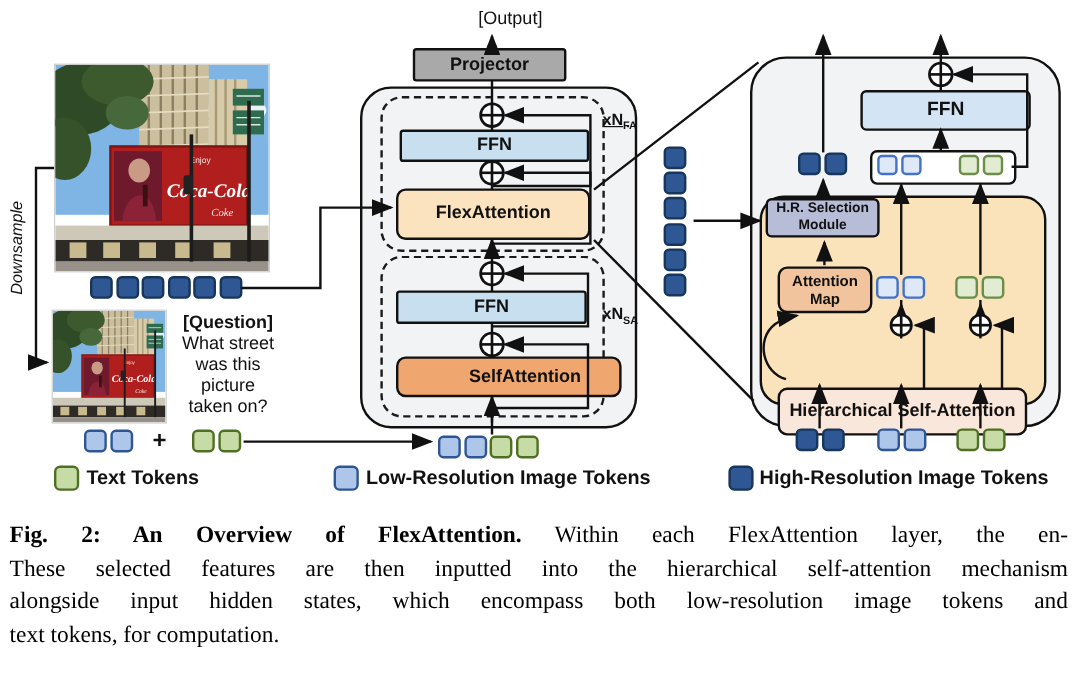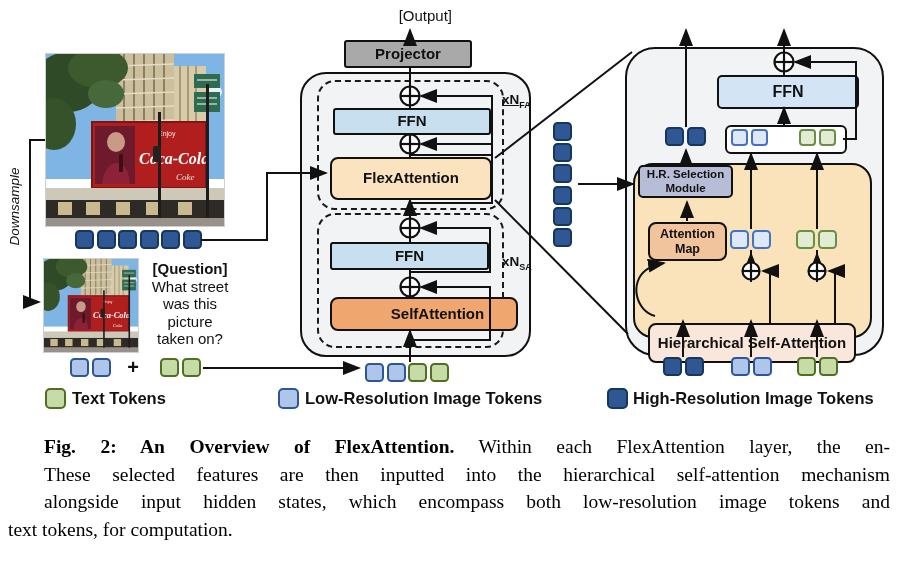--- a/index.html
+++ b/index.html
@@ -37,21 +37,21 @@
   .outlbl{font-size:15px;text-align:center;}
   .plus{font-size:20px;font-weight:700;text-align:center;}
   .downs{font-style:italic;font-size:13.5px;text-align:center;transform:rotate(-90deg);}
   .qblock{position:absolute;left:140px;top:260px;width:100px;text-align:center;font-size:15px;line-height:17.5px;z-index:3;}
   .qtitle{font-weight:700;}
   
   .legend-label{position:absolute;top:389px;font-weight:700;font-size:16.5px;z-index:3;}
   
   .caption{position:absolute;left:8px;top:433px;width:882px;font-family:"Liberation Serif", serif;
            font-size:19.5px;line-height:27.6px;color:#000;z-index:3;}
-  .cap-line{text-align:justify;text-align-last:justify;margin-left:36px;}
+  .cap-line{text-align:justify;text-align-last:justify;}
   .cap-last{text-align:left;}
   .cap-bold{font-weight:700;}
   
   .photo{position:absolute;z-index:3;border:1px solid #cfcfcf;}
 </style>
 </head>
 <body>
 
 <div id="fig">
 

